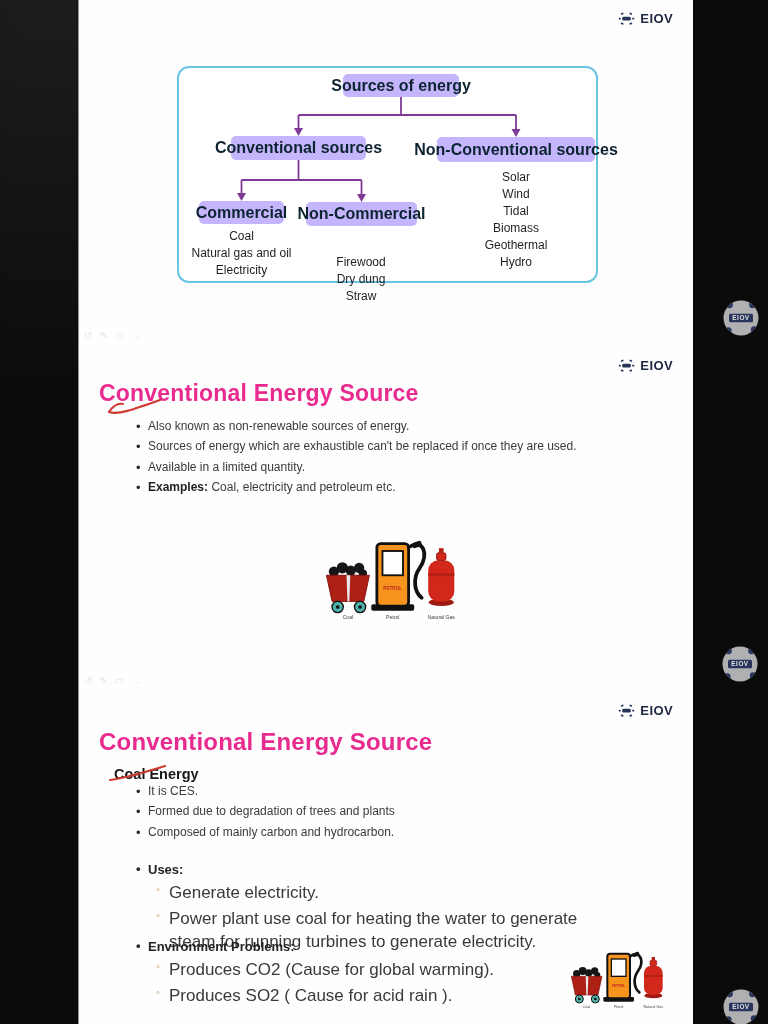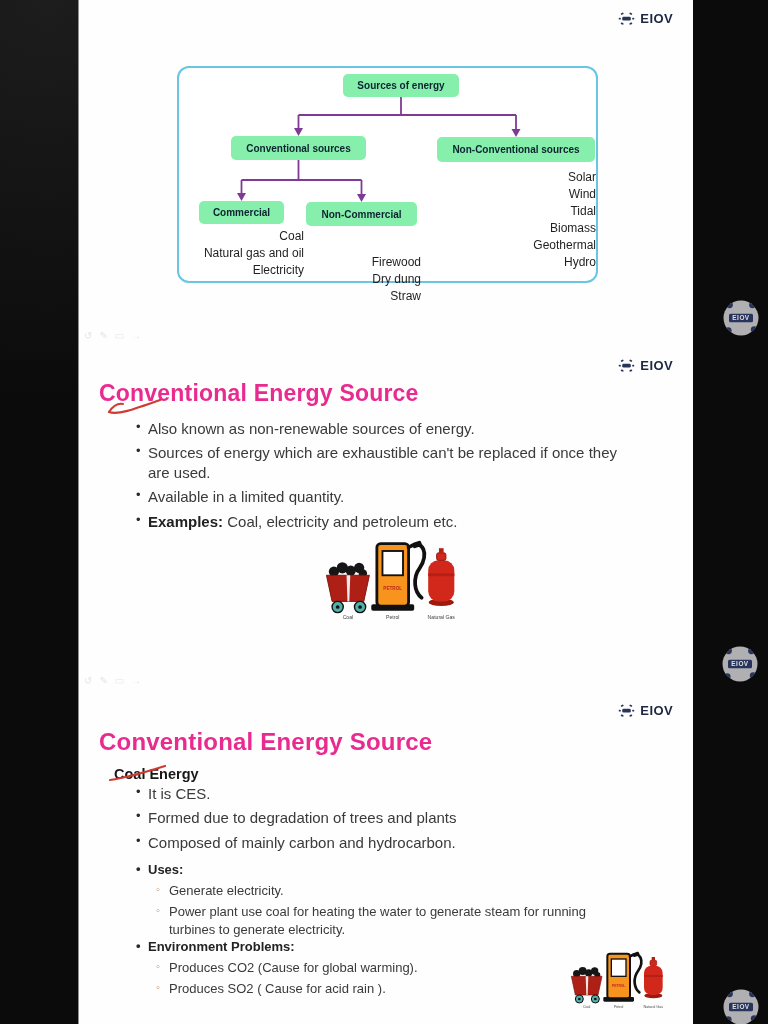--- a/index.html
+++ b/index.html
@@ -30,68 +30,68 @@
   
   .logo { position:absolute; top:10px; right:20px; display:flex; align-items:center; gap:5px; }
   .logo-text { font-weight:bold; color:#1d2742; font-size:13px; letter-spacing:0.4px; }
   
   .flowchart {
     position:absolute; left:98px; top:66px; width:421px; height:217px;
     border:2px solid #6ac4e4; border-radius:12px; background:#fff;
   }
   .fc-svg { position:absolute; left:0; top:0; }
   .fc-box {
-    position:absolute; background:#86efac; border-radius:5px;
+    position:absolute; background:#c4b5fd; border-radius:5px;
     display:flex; align-items:center; justify-content:center;
-    font-weight:bold; font-size:10px; color:#0c2330; white-space:nowrap;
+    font-weight:bold; font-size:16px; color:#0c2330; white-space:nowrap;
   }
   #fc-root    { left:164px; top:6px;   width:116px; height:23px; }
   #fc-conv    { left:52px;  top:68px;  width:135px; height:24px; }
   #fc-nonconv { left:258px; top:69px;  width:158px; height:25px; }
   #fc-comm    { left:20px;  top:133px; width:85px;  height:23px;text-align:right; }
   #fc-noncomm { left:127px; top:134px; width:111px; height:24px; }
   .fc-list {
-    position:absolute; text-align:right; font-size:12px;
+    position:absolute; text-align:center; font-size:12px;
     color:#1f1f1f; line-height:17px;
   }
   #list-comm    { left:0px;   top:160px; width:125px; }
   #list-noncomm { left:122px; top:162px; width:120px;margin-top:24px; }
   #list-nonconv { left:257px; top:101px; width:160px; }
   
   .slide-title {
     position:absolute; left:20px; font-weight:bold; color:#e92a8e;
     letter-spacing:0.2px; white-space:nowrap;
   }
   #title2 { top:33px; font-size:23px; }
   #title3 { top:36px; font-size:24px; }
   .pen-mark { position:absolute; pointer-events:none; }
   .bullets { position:absolute; list-style:none; }
   .bullets li {
-    position:relative; font-size:15px; color:#3a3a3a;
+    position:relative; font-size:12px; color:#3a3a3a;
     padding-left:14px; margin-bottom:4.5px; line-height:1.32;
   }
   .bullets li::before {
     content:"\2022"; position:absolute; left:2px; top:-1px;
     color:#2b2b2b; font-size:13px;
   }
   #bullets2 { left:55px; top:72px; width:500px; }
   #bullets3 { left:55px; top:92px; width:500px; }
   .b-label { font-weight:bold; color:#222; }
   .section { position:absolute; left:55px; width:520px; }
   .sec-head {
     position:relative; padding-left:14px; font-size:13px;
     font-weight:bold; color:#222; margin-bottom:5px;
   }
   .sec-head::before {
     content:"\2022"; position:absolute; left:2px; top:-1px;
     color:#2b2b2b; font-size:13px;
   }
   .sub-bullets { list-style:none; margin-left:22px; }
   .sub-bullets li {
-    position:relative; font-size:13px; color:#3a3a3a;
+    position:relative; font-size:17px; color:#3a3a3a;
     padding-left:13px; margin-bottom:3.5px; line-height:1.35;
   }
   .sub-bullets li::before {
     content:"\25E6"; position:absolute; left:0px; top:0px;
     color:#b98a55; font-size:11px;
   }
   #sec-uses { top:170px; }
   #sec-env  { top:247px; }
   .subheading {
     position:absolute; left:35px; top:74px;

